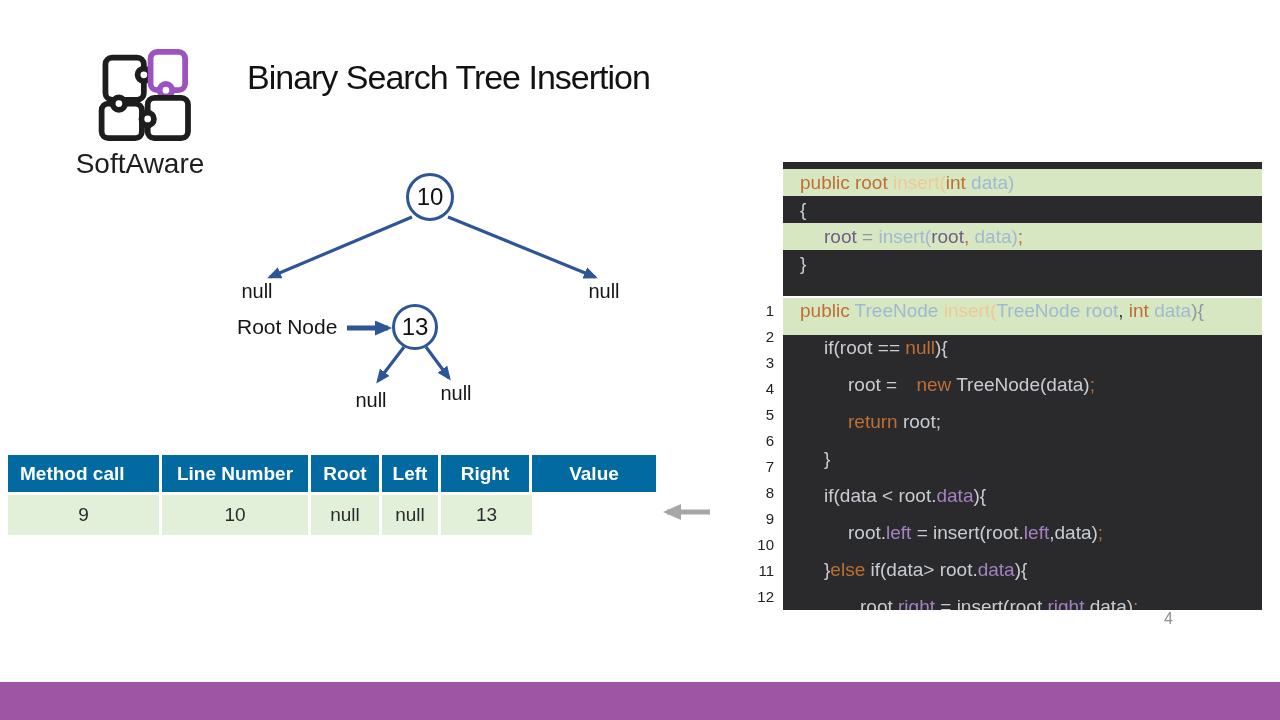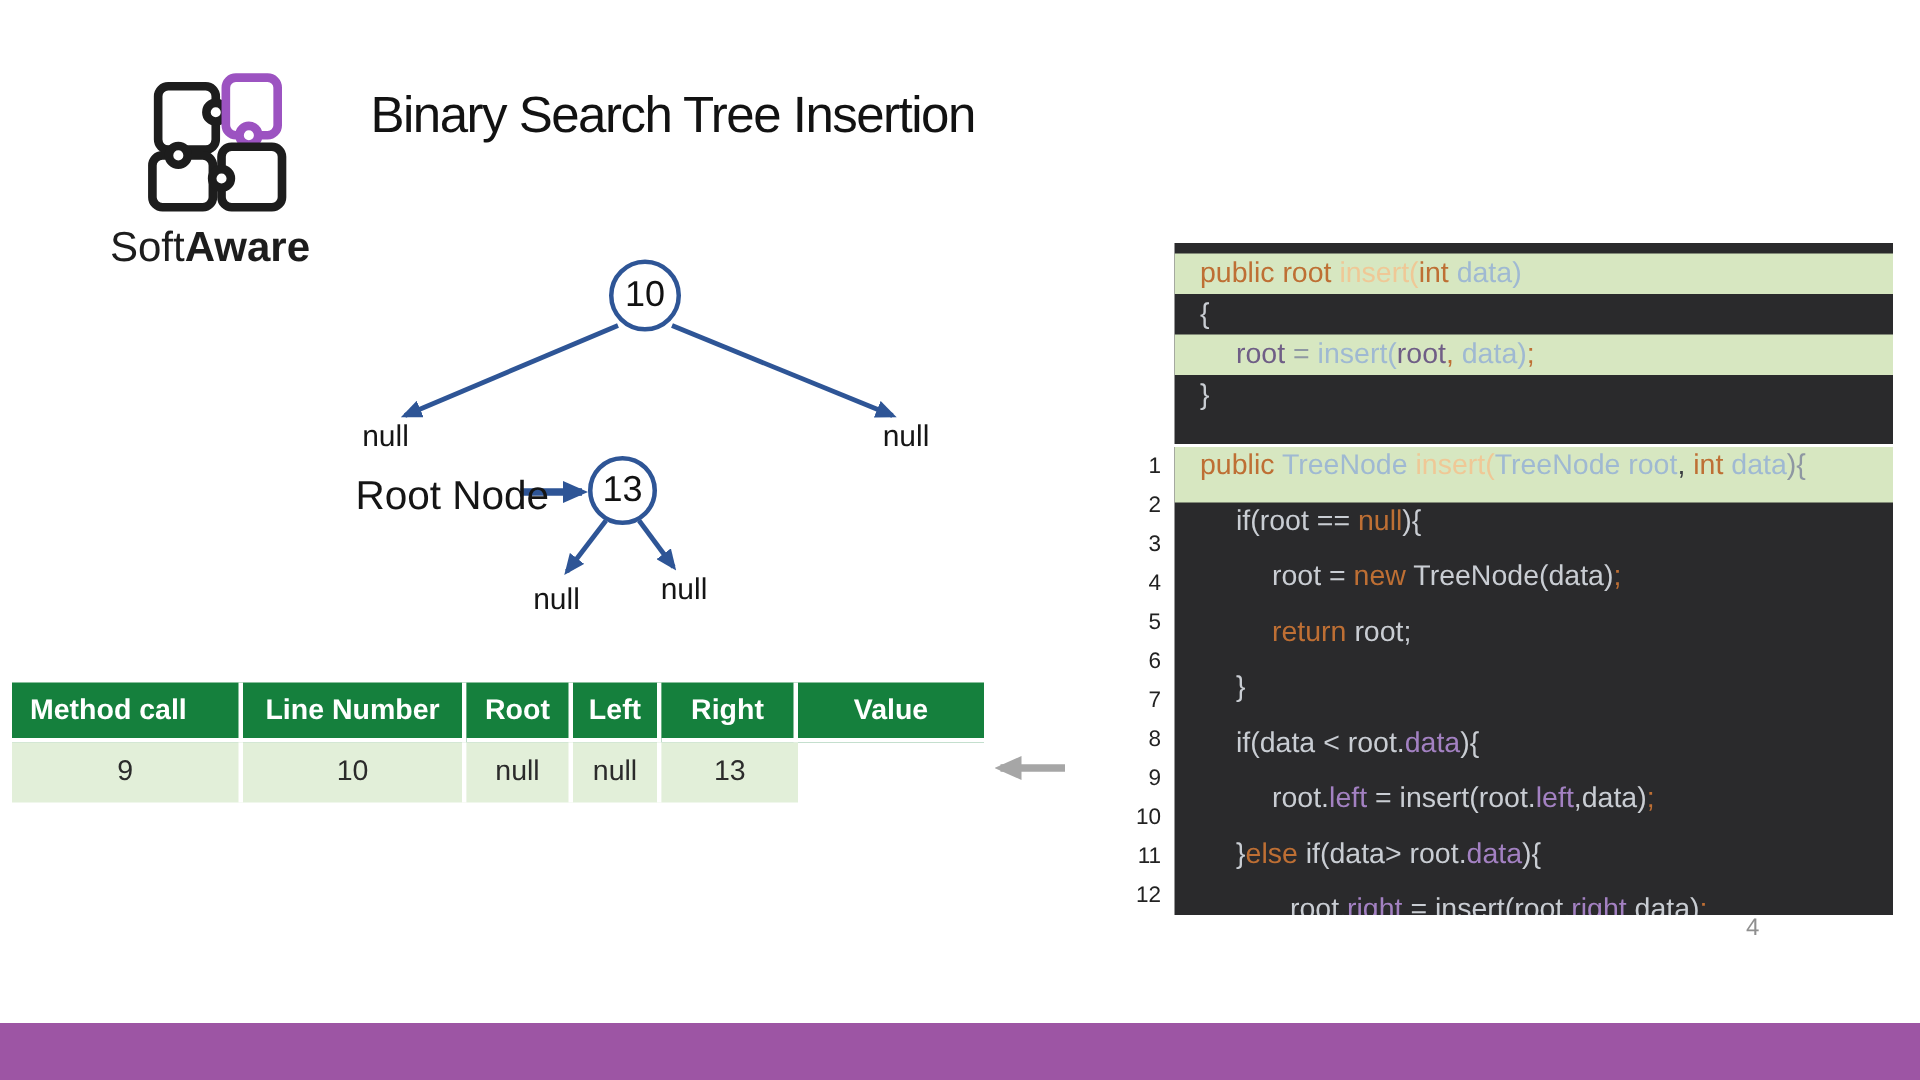--- a/index.html
+++ b/index.html
@@ -4,36 +4,36 @@
 <style>
   html,body{margin:0;padding:0;background:#fff;}
   .slide{position:relative;width:1280px;height:720px;background:#ffffff;overflow:hidden;
          font-family:"Liberation Sans",sans-serif;}
 
   
   .title{position:absolute;left:247px;top:58px;font-size:34px;font-weight:400;
          color:#121212;letter-spacing:-1px;margin:0;white-space:nowrap;}
   .logo{position:absolute;left:55px;top:46px;width:170px;text-align:center;}
   .logo-text{font-size:28px;color:#1d1d1d;margin-top:2px;letter-spacing:0;}
-  .logo-text b{font-weight:700;}
+  .logo-text b{font-weight:400;}
 
   
   .node{position:absolute;background:#fff;border:3px solid #2E5596;border-radius:50%;
         display:flex;align-items:center;justify-content:center;color:#111;}
   .node10{left:406px;top:173px;width:42px;height:42px;font-size:24px;}
   .node13{left:392px;top:304px;width:40px;height:40px;font-size:24px;}
   .nulltext{position:absolute;width:60px;text-align:center;font-size:20px;color:#151515;}
-  .rootlabel{position:absolute;left:237px;top:315px;font-size:27px;color:#151515;}
+  .rootlabel{position:absolute;left:237px;top:315px;font-size:21px;color:#151515;}
 
   .edges{position:absolute;left:0;top:0;width:1280px;height:720px;pointer-events:none;}
 
   
   .trace{position:absolute;left:8px;top:455px;display:grid;
          grid-template-columns:154px 149px 71px 59px 91px 124px;}
-  .trace .hcell{background:#15803d;color:#fff;font-weight:700;font-size:19px;height:37px;
+  .trace .hcell{background:#0369a1;color:#fff;font-weight:700;font-size:19px;height:37px;
                 display:flex;align-items:center;justify-content:center;
                 border-right:3px solid #fff;border-bottom:3px solid #fff;}
   .trace .dcell{background:#E2EFD9;color:#2b2b2b;font-size:19px;height:40px;
                 display:flex;align-items:center;justify-content:center;
                 border-right:3px solid #fff;}
   .trace .first{justify-content:flex-start;padding-left:12px;}
   .trace .last{border-right:none;}
 
   
   .panel{position:absolute;left:783px;width:479px;background:#2A2A2C;overflow:hidden;}
@@ -133,21 +133,21 @@
       <div>7</div>
       <div>8</div>
       <div>9</div>
       <div>10</div>
       <div>11</div>
       <div>12</div>
     </div>
   <div class="panel panel2" id="cb2">
       <div class="code-line hl" style="padding-left: 17px;"><span style="color: rgb(190, 111, 52);">public </span><span style="color: rgb(159, 185, 210);">TreeNode </span><span style="color: rgb(239, 200, 150);">insert(</span><span style="color: rgb(159, 185, 210);">TreeNode root</span><span style="color: rgb(56, 60, 64);">, </span><span style="color: rgb(190, 111, 52);">int</span><span style="color: rgb(159, 185, 210);"> data</span><span style="color: rgb(142, 151, 162);">){</span></div>
       <div class="code-line" style="padding-left: 41px;"><span style="color: rgb(201, 205, 211);">if(root == </span><span style="color: rgb(190, 111, 52);">null</span><span style="color: rgb(201, 205, 211);">){</span></div>
-      <div class="code-line" style="padding-left: 65px;"><span style="color: rgb(201, 205, 211);">root = </span><span style="color: rgb(190, 111, 52);">new</span><span style="color: rgb(201, 205, 211);"> TreeNode(data)</span><span style="color: rgb(190, 111, 52);">;</span></div>
+      <div class="code-line" style="padding-left: 65px;"><span style="color: rgb(201, 205, 211);">root = </span><span style="color: rgb(190, 111, 52); margin-left: 14px;">new</span><span style="color: rgb(201, 205, 211);"> TreeNode(data)</span><span style="color: rgb(190, 111, 52);">;</span></div>
       <div class="code-line" style="padding-left: 65px;"><span style="color: rgb(190, 111, 52);">return</span><span style="color: rgb(201, 205, 211);"> root;</span></div>
       <div class="code-line" style="padding-left: 41px;"><span style="color: rgb(201, 205, 211);">}</span></div>
       <div class="code-line" style="padding-left: 41px;"><span style="color: rgb(201, 205, 211);">if(data &lt; root.</span><span style="color: rgb(163, 129, 194);">data</span><span style="color: rgb(201, 205, 211);">){</span></div>
       <div class="code-line" style="padding-left: 65px;"><span style="color: rgb(201, 205, 211);">root.</span><span style="color: rgb(163, 129, 194);">left</span><span style="color: rgb(201, 205, 211);"> = insert(root.</span><span style="color: rgb(163, 129, 194);">left</span><span style="color: rgb(201, 205, 211);">,data)</span><span style="color: rgb(190, 111, 52);">;</span></div>
       <div class="code-line" style="padding-left: 41px;"><span style="color: rgb(201, 205, 211);">}</span><span style="color: rgb(190, 111, 52);">else</span><span style="color: rgb(201, 205, 211);"> if(data&gt; root.</span><span style="color: rgb(163, 129, 194);">data</span><span style="color: rgb(201, 205, 211);">){</span></div>
       <div class="code-line" style="padding-left: 77px;"><span style="color: rgb(201, 205, 211);">root.</span><span style="color: rgb(163, 129, 194);">right</span><span style="color: rgb(201, 205, 211);"> = insert(root.</span><span style="color: rgb(163, 129, 194);">right</span><span style="color: rgb(201, 205, 211);">,data)</span><span style="color: rgb(190, 111, 52);">;</span></div>
       <div class="code-line" style="padding-left: 41px;"><span style="color: rgb(201, 205, 211);">}</span></div>
       <div class="code-line" style="padding-left: 41px;"><span style="color: rgb(190, 111, 52);">return</span><span style="color: rgb(201, 205, 211);"> root</span><span style="color: rgb(190, 111, 52);">;</span></div>
       <div class="code-line" style="padding-left: 17px;"><span style="color: rgb(201, 205, 211);">}</span></div>
     </div>

